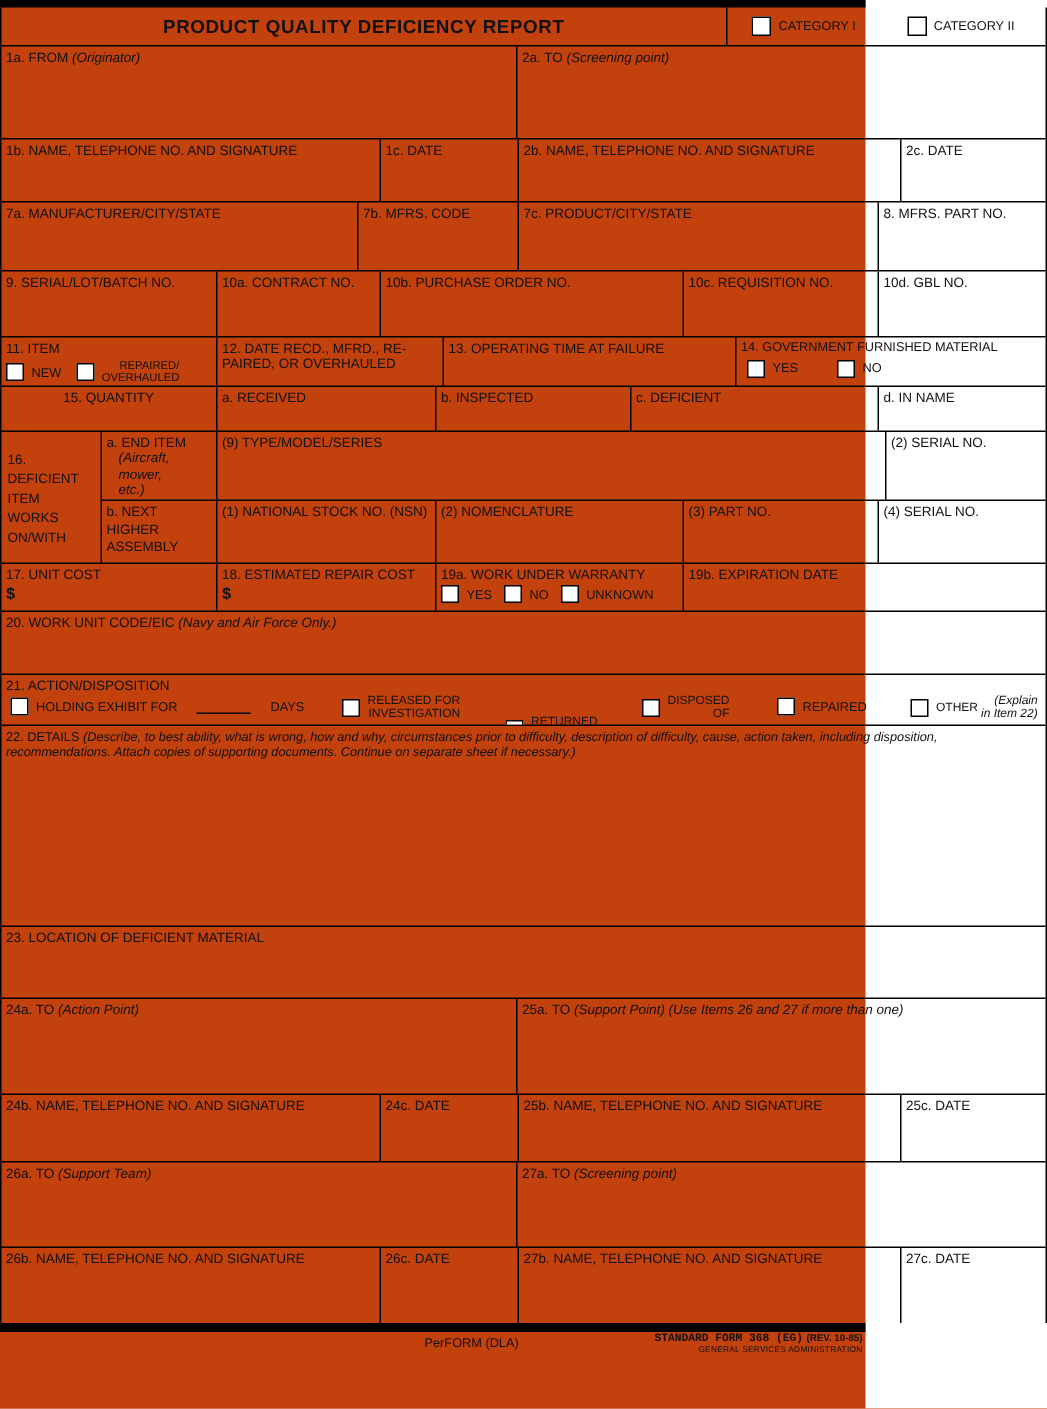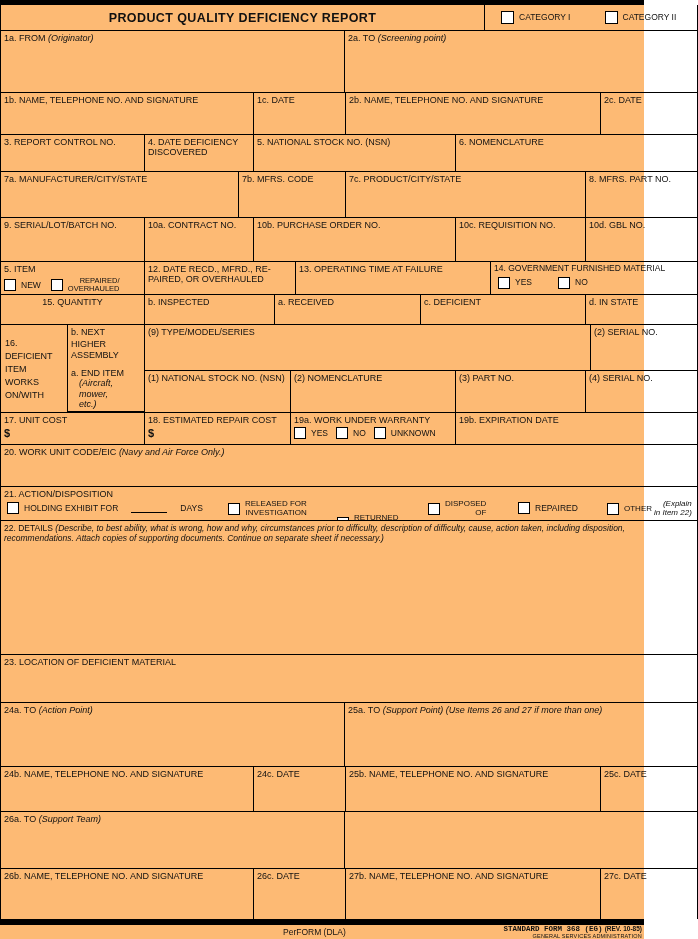--- a/index.html
+++ b/index.html
@@ -1,17 +1,17 @@
 <!DOCTYPE html>
 <html><head>
 <meta charset="utf-8">
 <style>
   * { margin:0; padding:0; box-sizing:border-box; }
   body { background:#fff; font-family:"Liberation Sans", sans-serif; color:#111; }
-  .page { position:relative; width:644px; height:939px; background:#fdba74; }
+  .page { position:relative; width:577px; height:939px; background:#c2410c; }
   .topbar { height:5px; background:#000; }
   .bottombar { height:6px; background:#000; }
   .form { width:698px; border-left:1px solid #000; border-right:1px solid #000; }
   .row { display:flex; border-bottom:1px solid #000; }
   .cell { border-right:1px solid #000; padding:2px 3px; position:relative; overflow:hidden; }
   .cell.last { border-right:none; flex:1; }
   .lbl { font-size:9px; line-height:1.15; }
   .note { font-style:italic; }
   .pre { white-space:pre-line; }
   .title-cell { display:flex; align-items:center; justify-content:center; }
@@ -72,34 +72,20 @@
           <div class="lbl">1c. DATE</div>
         </div>
       <div class="cell" style="width:255px">
           <div class="lbl">2b. NAME, TELEPHONE NO. AND SIGNATURE</div>
         </div>
       <div class="cell last">
           <div class="lbl">2c. DATE</div>
         </div>
     </div>
 
-    <div class="row" style="height:37px">
-      <div class="cell" style="width:144px">
-          <div class="lbl">3. REPORT CONTROL NO.</div>
-        </div>
-      <div class="cell" style="width:109px">
-          <div class="lbl">4. DATE DEFICIENCY DISCOVERED</div>
-        </div>
-      <div class="cell" style="width:202px">
-          <div class="lbl">5. NATIONAL STOCK NO. (NSN)</div>
-        </div>
-      <div class="cell last">
-          <div class="lbl">6. NOMENCLATURE</div>
-        </div>
-    </div>
 
     <div class="row" style="height:46px">
       <div class="cell" style="width:238px">
           <div class="lbl">7a. MANUFACTURER/CITY/STATE</div>
         </div>
       <div class="cell" style="width:107px">
           <div class="lbl">7b. MFRS. CODE</div>
         </div>
       <div class="cell" style="width:240px">
           <div class="lbl">7c. PRODUCT/CITY/STATE</div>
@@ -122,21 +108,21 @@
       <div class="cell" style="width:130px">
           <div class="lbl">10c. REQUISITION NO.</div>
         </div>
       <div class="cell last">
           <div class="lbl">10d. GBL NO.</div>
         </div>
     </div>
 
     <div class="row" style="height:33px">
       <div class="cell" style="width:144px">
-        <div class="lbl">5. ITEM</div>
+        <div class="lbl">11. ITEM</div>
         <div class="optrow">
           <span class="opt">
             <span class="cb sm"></span>
             <span>NEW</span>
           </span>
           <span class="opt">
             <span class="cb sm"></span>
             <span class="pre" style="font-size:7.5px">REPAIRED/
 OVERHAULED</span>
           </span>
@@ -161,53 +147,53 @@
             <span>NO</span>
           </span>
         </div>
       </div>
     </div>
 
     <div class="row" style="height:30px">
       <div class="cell center-lbl" style="width:144px">
           <div class="lbl">15. QUANTITY</div>
         </div>
+      <div class="cell" style="width:146px">
+          <div class="lbl">a. RECEIVED</div>
+        </div>
       <div class="cell" style="width:130px">
           <div class="lbl">b. INSPECTED</div>
         </div>
-      <div class="cell" style="width:146px">
-          <div class="lbl">a. RECEIVED</div>
-        </div>
       <div class="cell" style="width:165px">
           <div class="lbl">c. DEFICIENT</div>
         </div>
       <div class="cell last">
-          <div class="lbl">d. IN STATE</div>
+          <div class="lbl">d. IN NAME</div>
         </div>
     </div>
 
     <div class="row" style="height:88px">
       <div class="cell" style="width:67px; padding-top:12px">
         <div class="lbl pre" style="text-align:left; padding-left:1px; line-height:1.45">16. DEFICIENT
 ITEM
 WORKS
 ON/WITH</div>
       </div>
       <div style="width:77px; display:flex; flex-direction:column">
-        <div class="cell" style="flex:1; border-right:1px solid #000">
-          <div class="lbl pre" style="line-height:1.3">b. NEXT
-HIGHER
-ASSEMBLY</div>
-        </div>
         <div class="cell" style="height:46px; border-bottom:1px solid #000; border-right:1px solid #000">
           <div class="lbl">a. END ITEM</div>
           <div class="lbl note pre" style="padding-left:8px">(Aircraft,
 mower,
 etc.)</div>
         </div>
+        <div class="cell" style="flex:1; border-right:1px solid #000">
+          <div class="lbl pre" style="line-height:1.3">b. NEXT
+HIGHER
+ASSEMBLY</div>
+        </div>
       </div>
       <div style="flex:1; display:flex; flex-direction:column">
         <div style="height:46px; display:flex; border-bottom:1px solid #000">
           <div class="cell" style="width:446px">
               <div class="lbl">(9) TYPE/MODEL/SERIES</div>
             </div>
           <div class="cell last">
               <div class="lbl">(2) SERIAL NO.</div>
             </div>
         </div>
@@ -339,20 +325,23 @@
           <div class="lbl">25b. NAME, TELEPHONE NO. AND SIGNATURE</div>
         </div>
       <div class="cell last">
           <div class="lbl">25c. DATE</div>
         </div>
     </div>
 
     <div class="row" style="height:57px">
       <div class="cell" style="width:344px">
         <div class="lbl"><span>26a. TO</span> <span class="note">(Support Team)</span></div>
+      </div>
+      <div class="cell last">
+        <div class="lbl"><span>27a. TO</span> <span class="note">(Screening point)</span></div>
       </div>
     </div>
 
     <div class="row" style="height:50px; border-bottom:none">
       <div class="cell" style="width:253px">
           <div class="lbl">26b. NAME, TELEPHONE NO. AND SIGNATURE</div>
         </div>
       <div class="cell" style="width:92px">
           <div class="lbl">26c. DATE</div>
         </div>

